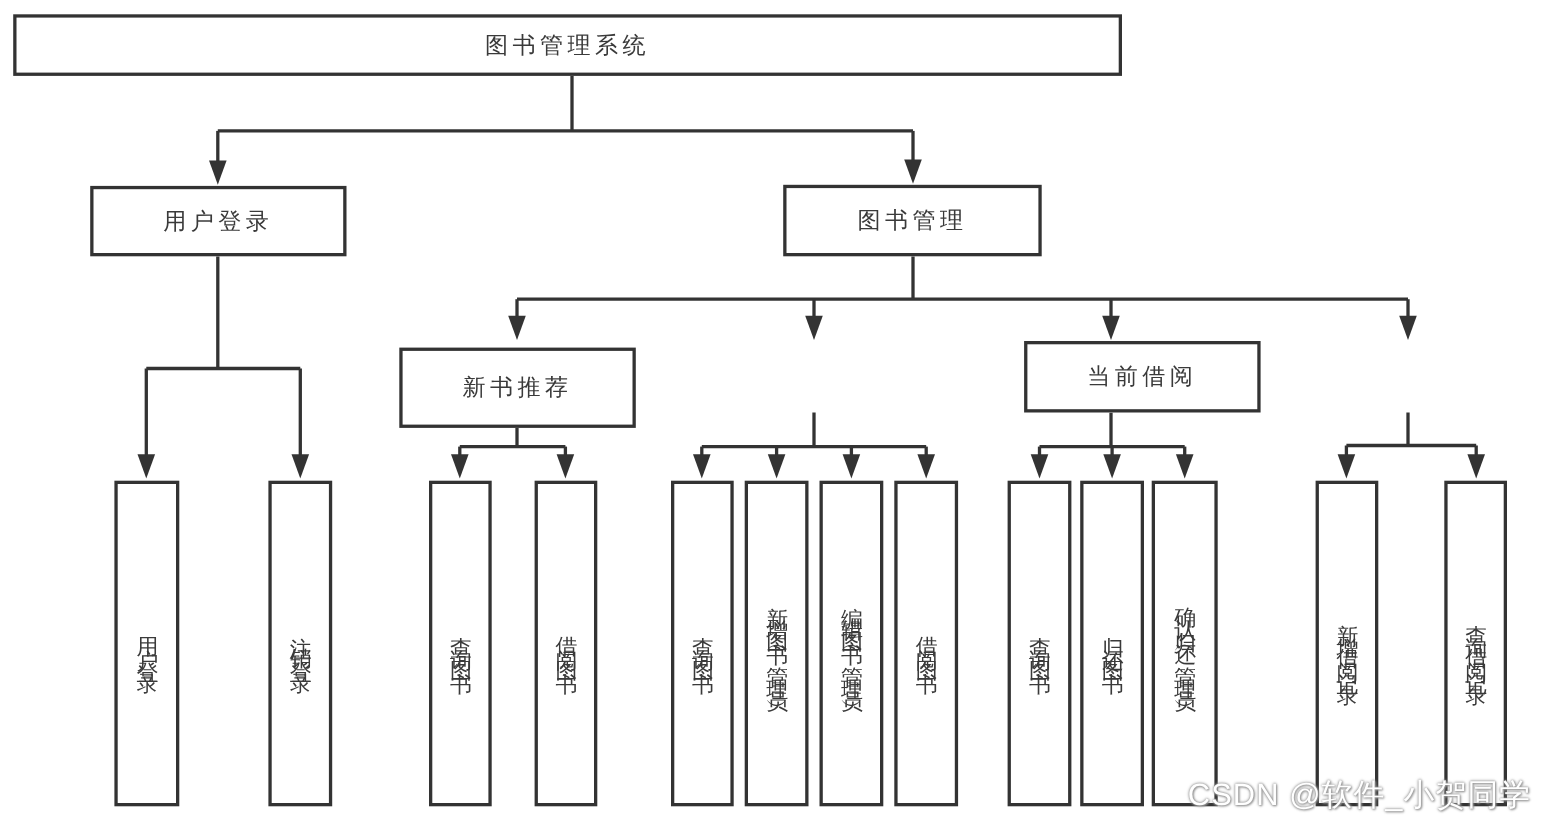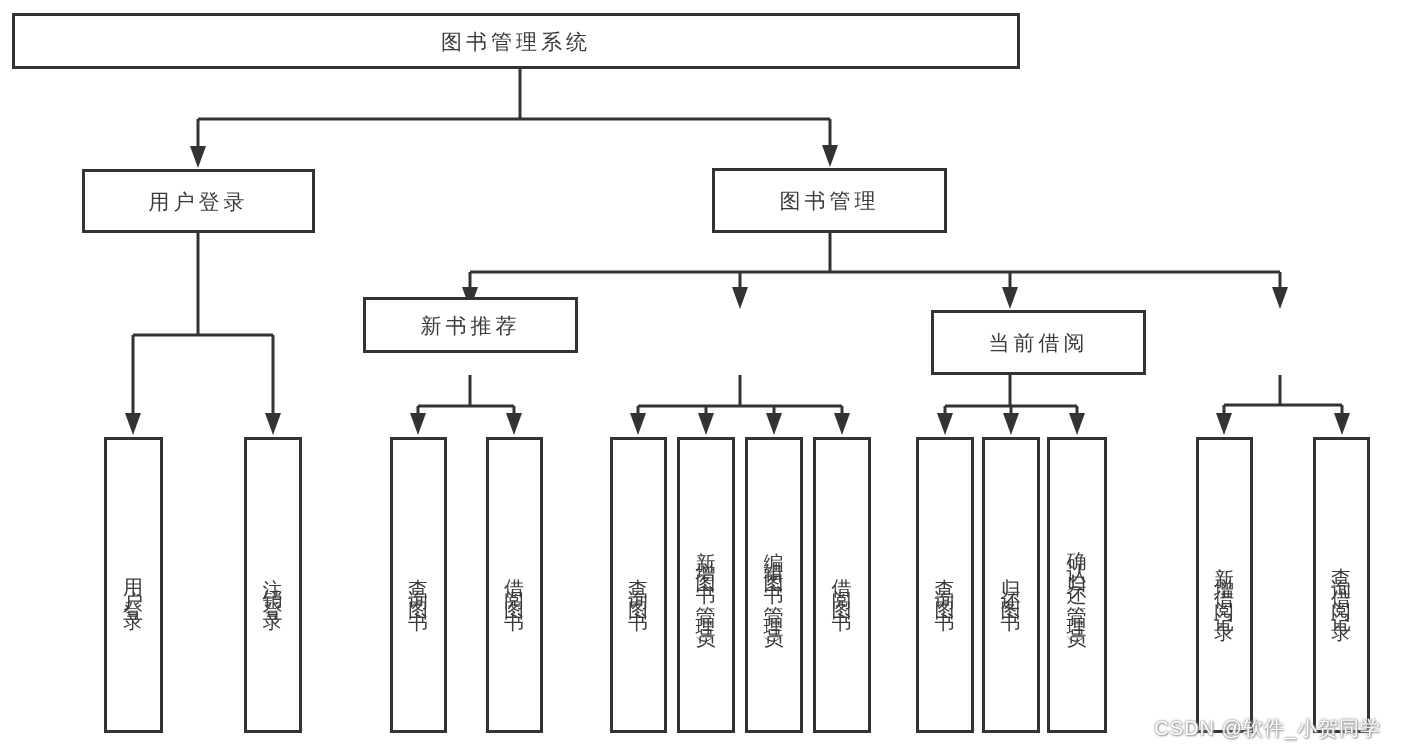--- a/index.html
+++ b/index.html
@@ -36,41 +36,41 @@
     font-size:20px;
     letter-spacing:11px;
     line-height:1;
     color:var(--text);
     white-space:nowrap;
   }
   
   .n-root {left:12px;  top:13px;  width:1008px;height:56px;}
   .n-login{left:82px;  top:169px; width:233px; height:64px;}
   .n-mgmt {left:712px; top:168px; width:235px; height:65px;}
-  .n-nbr  {left:363px; top:297px; width:215px; height:56px;}
+  .n-nbr  {left:363px; top:316px; width:215px; height:73px;}
   .n-bb   {left:632px; top:310px; width:216px; height:65px;}
   .n-cb   {left:903px; top:310px; width:215px; height:65px;margin-left:28px;}
   .n-br   {left:1172px;top:310px; width:216px; height:65px;}
   .n-l1 {left:104px; top:437px;width:59px;height:296px;}
   .n-l2 {left:244px; top:437px;width:58px;height:296px;}
   .n-l3 {left:390px; top:437px;width:57px;height:296px;}
   .n-l4 {left:486px; top:437px;width:57px;height:296px;}
   .n-l5 {left:610px; top:437px;width:57px;height:296px;}
   .n-l6 {left:677px; top:437px;width:58px;height:296px;}
   .n-l7 {left:745px; top:437px;width:58px;height:296px;}
   .n-l8 {left:813px; top:437px;width:58px;height:296px;}
   .n-l9 {left:916px; top:437px;width:58px;height:296px;}
   .n-l10{left:982px; top:437px;width:58px;height:296px;}
   .n-l11{left:1047px;top:437px;width:60px;height:296px;}
   .n-l12{left:1196px;top:437px;width:57px;height:296px;}
   .n-l13{left:1313px;top:437px;width:57px;height:296px;}
   .watermark{
     position:absolute;
-    right:24px;bottom:5px;
-    font-size:20px;
+    right:13px;bottom:5px;
+    font-size:28px;
     letter-spacing:1px;
     color:var(--wm);
     text-shadow:0 0 2px var(--wm-shadow),0 0 3px var(--wm-shadow),1px 1px 2px var(--wm-shadow);
     z-index:10;
     white-space:nowrap;
   }
 </style>
 </head>
 <body>
 

